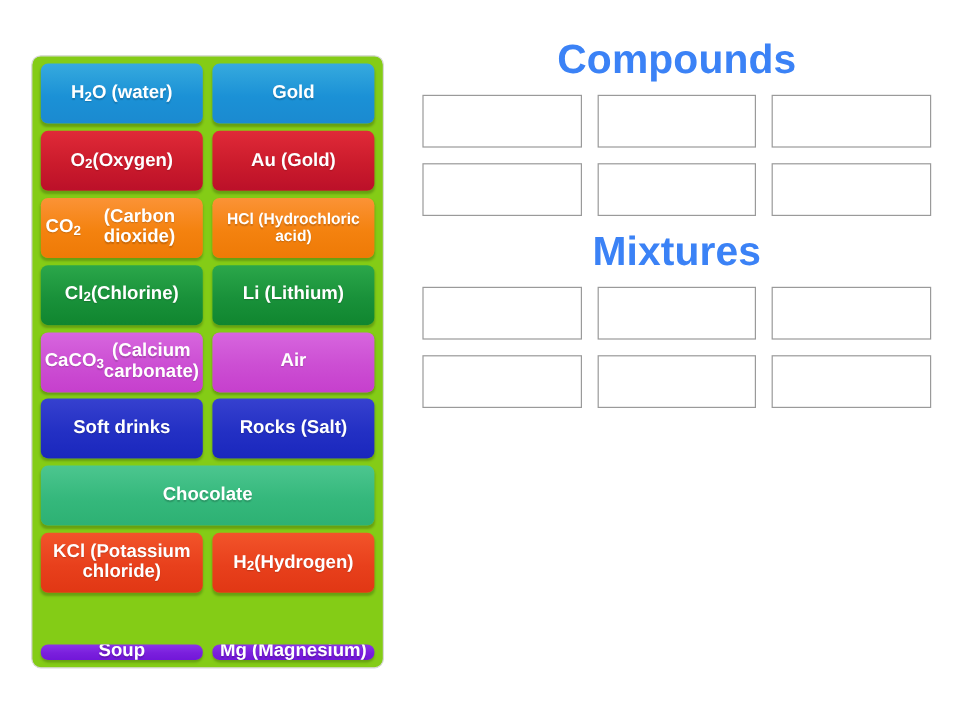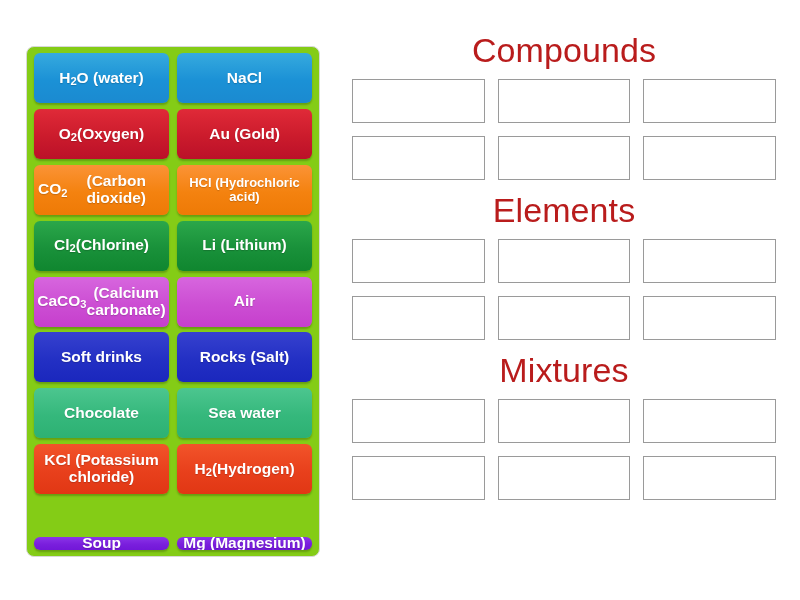--- a/index.html
+++ b/index.html
@@ -79,22 +79,22 @@
   
   #categories {
     position: absolute;
     left: 352px;
     top: 30px;
     width: 424px;
   }
   .category { margin-bottom: 10px; }
   .category-title {
     font-size: 34px;
-    font-weight: 400;
-    color: #b91c1c;
+    font-weight: 700;
+    color: #3b82f6;
     text-align: center;
     line-height: 1.18;
     margin: 0 0 9px 0;
     letter-spacing: 0.1px;
   }
   .dropzone-grid {
     display: grid;
     grid-template-columns: repeat(3, 1fr);
     gap: 13px 13px;
   }
@@ -104,21 +104,21 @@
     border: 1px solid #9a9a9a;
     box-sizing: border-box;
   }
 </style>
 </head>
 <body>
 
 <div id="tiles-panel">
     <div class="tile-row">
       <div class="tile c-blue">H<sub>2</sub>O (water)</div>
-      <div class="tile c-blue">NaCl</div>
+      <div class="tile c-blue">Gold</div>
     </div>
     <div class="tile-row">
       <div class="tile c-crimson">O<sub>2</sub> (Oxygen)</div>
       <div class="tile c-crimson">Au (Gold)</div>
     </div>
     <div class="tile-row">
       <div class="tile c-orange">CO<sub>2</sub> (Carbon dioxide)</div>
       <div class="tile c-orange small">HCl (Hydrochloric acid)</div>
     </div>
     <div class="tile-row">
@@ -128,21 +128,20 @@
     <div class="tile-row">
       <div class="tile c-magenta">CaCO<sub>3</sub> (Calcium carbonate)</div>
       <div class="tile c-magenta">Air</div>
     </div>
     <div class="tile-row">
       <div class="tile c-indigo">Soft drinks</div>
       <div class="tile c-indigo">Rocks (Salt)</div>
     </div>
     <div class="tile-row">
       <div class="tile c-teal">Chocolate</div>
-      <div class="tile c-teal">Sea water</div>
     </div>
     <div class="tile-row">
       <div class="tile c-redorange">KCl (Potassium chloride)</div>
       <div class="tile c-redorange">H<sub>2</sub> (Hydrogen)</div>
     </div>
     <div class="tile-row">
       <div class="tile c-purple">Soup</div>
       <div class="tile c-purple">Mg (Magnesium)</div>
     </div>
   </div>
@@ -153,31 +152,20 @@
       <div class="dropzone-grid">
         <div class="dropzone"></div>
         <div class="dropzone"></div>
         <div class="dropzone"></div>
         <div class="dropzone"></div>
         <div class="dropzone"></div>
         <div class="dropzone"></div>
       </div>
     </div>
     <div class="category">
-      <div class="category-title">Elements</div>
-      <div class="dropzone-grid">
-        <div class="dropzone"></div>
-        <div class="dropzone"></div>
-        <div class="dropzone"></div>
-        <div class="dropzone"></div>
-        <div class="dropzone"></div>
-        <div class="dropzone"></div>
-      </div>
-    </div>
-    <div class="category">
       <div class="category-title">Mixtures</div>
       <div class="dropzone-grid">
         <div class="dropzone"></div>
         <div class="dropzone"></div>
         <div class="dropzone"></div>
         <div class="dropzone"></div>
         <div class="dropzone"></div>
         <div class="dropzone"></div>
       </div>
     </div>

